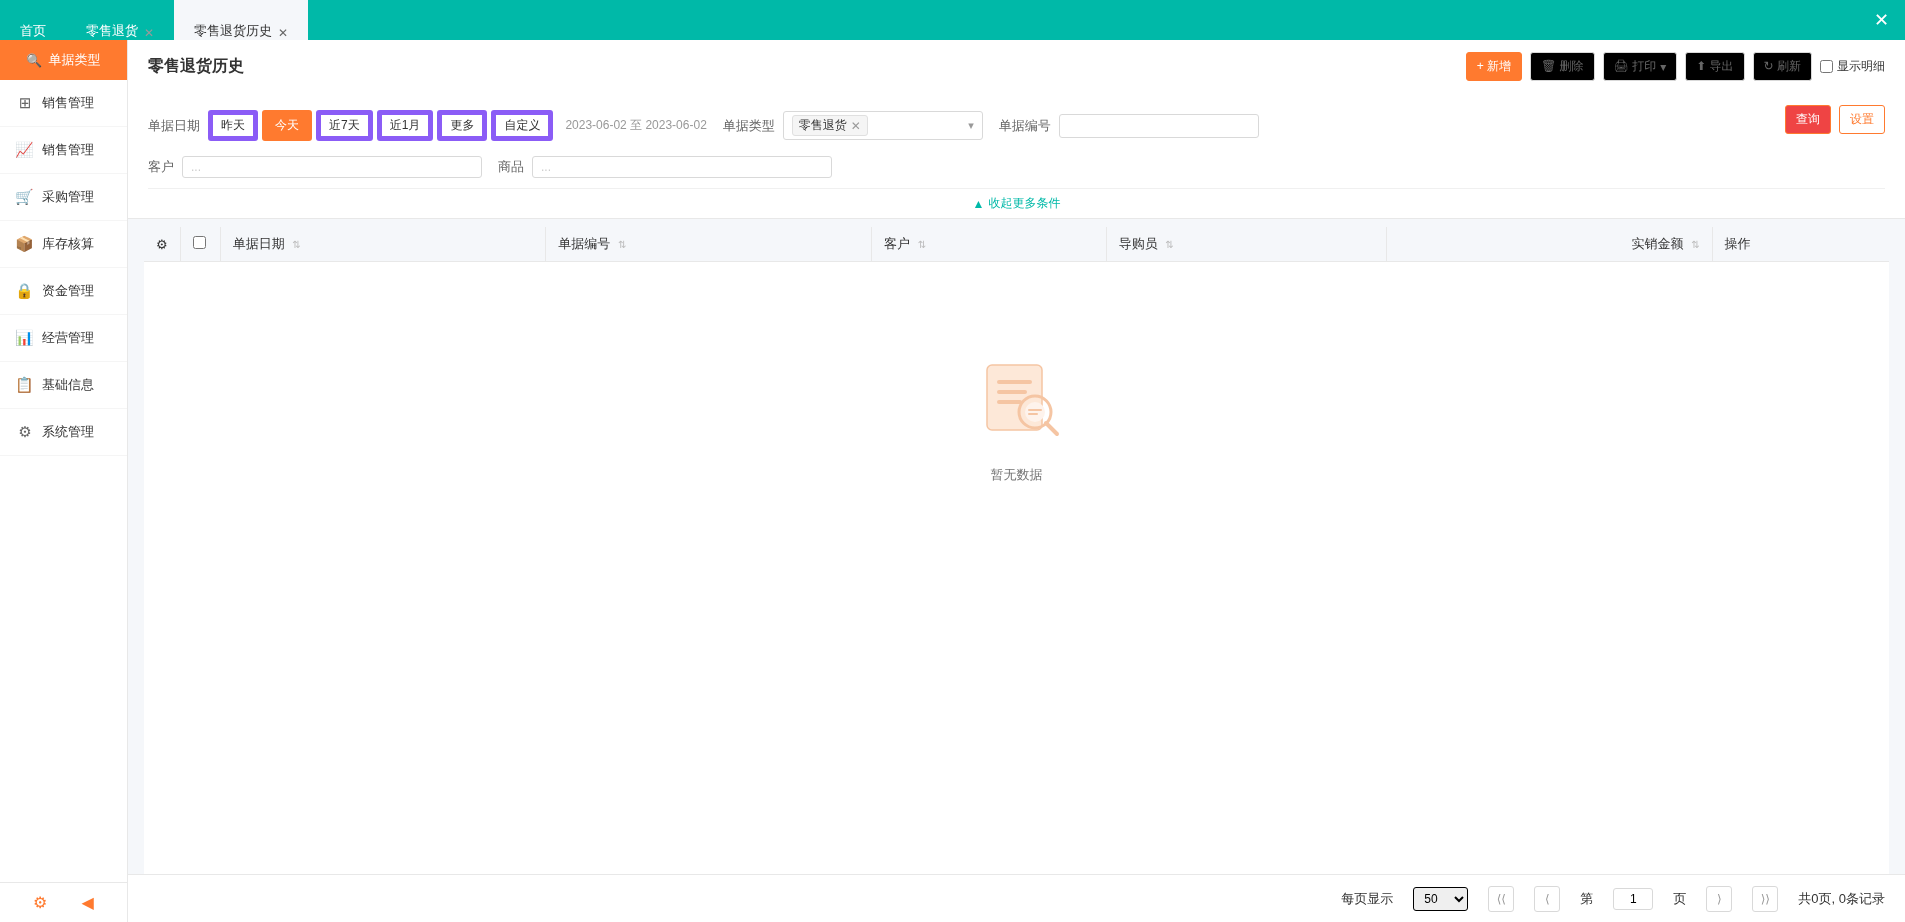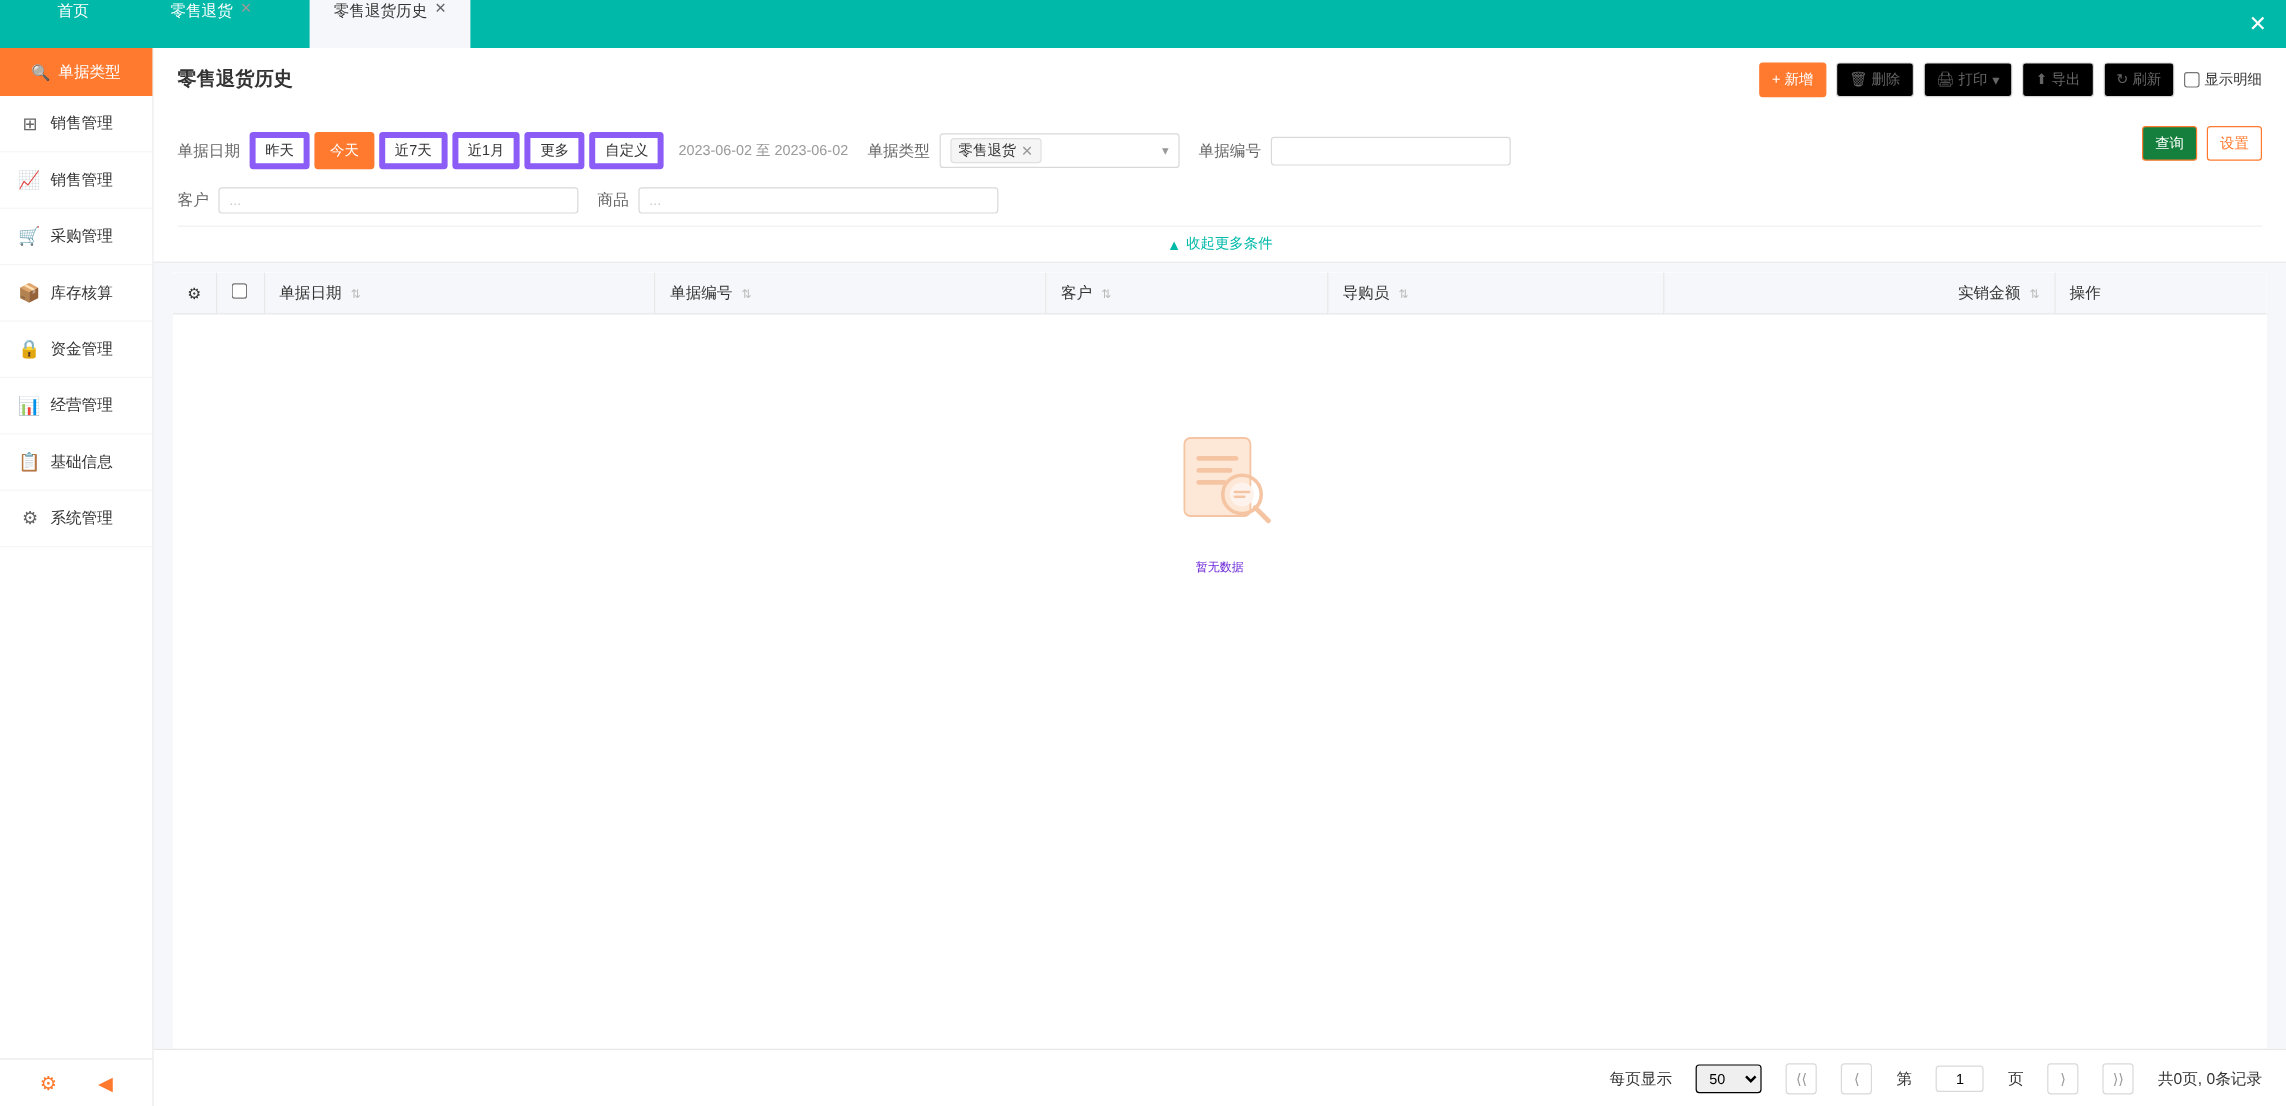--- a/index.html
+++ b/index.html
@@ -15,28 +15,27 @@
     }
     .top-bar-tabs {
       display: flex;
       align-items: center;
       height: 100%;
       flex: 1;
     }
     .tab-item {
       height: 100%;
       display: flex;
-      align-items: flex-start;
+      align-items: flex-end;
       padding: 0 20px;
       color: #fff;
       font-size: 13px;
       cursor: pointer;
       position: relative;
       white-space: nowrap;
-      margin-left: 28px;
     }
     .tab-item.active {
       background: #f5f7fa;
       color: #333;
     }
     .tab-item .tab-close {
       margin-left: 6px;
       font-size: 12px;
       color: #999;
       cursor: pointer;
@@ -285,22 +284,22 @@
       font-size: 13px;
       color: #333;
       font-weight: normal;
       white-space: nowrap;
     }
     .data-table th:last-child { border-right: none; font-family: Liberation Serif, serif; }
     .data-table td {
       border-bottom: 1px solid #f0f0f0;
       border-right: 1px solid #f0f0f0;
       padding: 8px 12px;
-      font-size: 10px;
-      color: #6d28d9;
+      font-size: 13px;
+      color: #737373;
     }
     .sort-icon { color: #bbb; font-size: 10px; margin-left: 4px; }
     .th-checkbox { width: 40px; text-align: center; }
     .th-settings { width: 36px; text-align: center; }
 
     
     .empty-state {
       display: flex;
       flex-direction: column;
       align-items: center;
@@ -486,21 +485,21 @@
               <span class="select-arrow">▾</span>
             </div>
           </div>
 
           <div class="filter-item">
             <span class="filter-label">单据编号</span>
             <input class="filter-input" style="width: 200px;">
           </div>
 
           <div style="margin-left:auto; display:flex; gap:8px; padding-bottom:12px;">
-            <button class="toolbar-btn primary" style="background:#15803d; border-color:#ff7a2f; color:#fff;font-family:Liberation Serif, serif;">查询</button>
+            <button class="toolbar-btn primary" style="background:#ef4444; border-color:#ff7a2f; color:#fff;font-family:Liberation Serif, serif;">查询</button>
             <button class="toolbar-btn secondary" style="background:#fff; border:1px solid #ff7a2f; color:#ff7a2f;text-align:center;">设置</button>
           </div>
         </div>
 
         <div class="filter-row">
 
           <div class="filter-item">
             <span class="filter-label">客户</span>
             <div class="filter-select-wrapper" style="min-width:300px;">
               <span style="color:#ccc; font-size:12px;">...</span>

